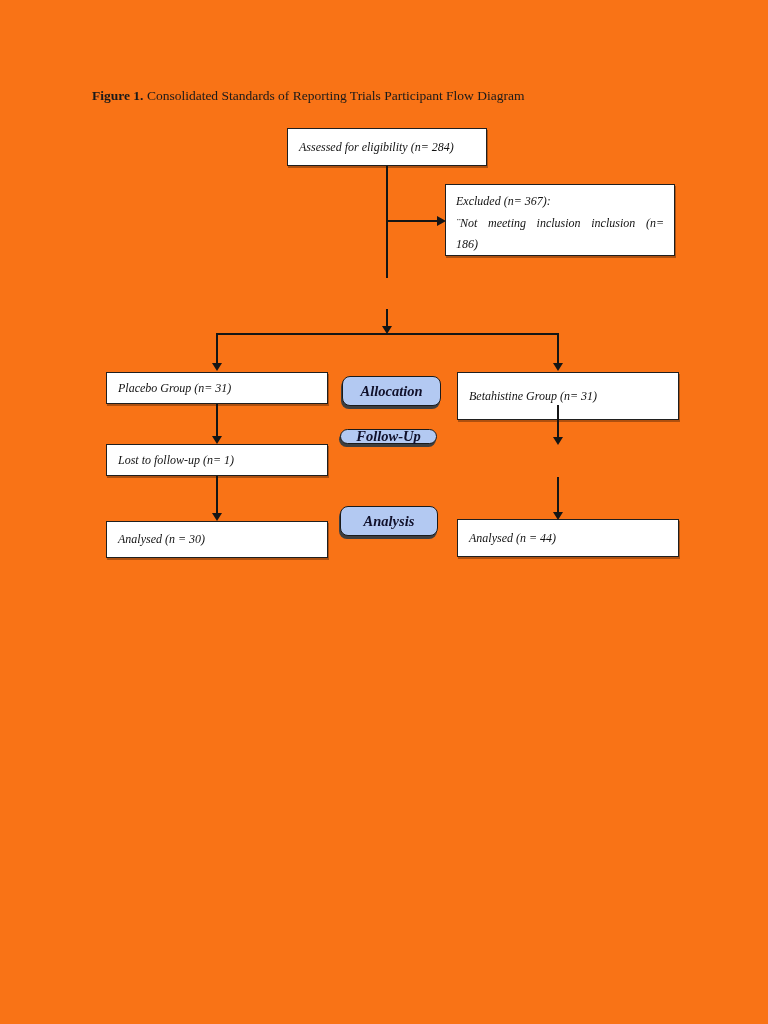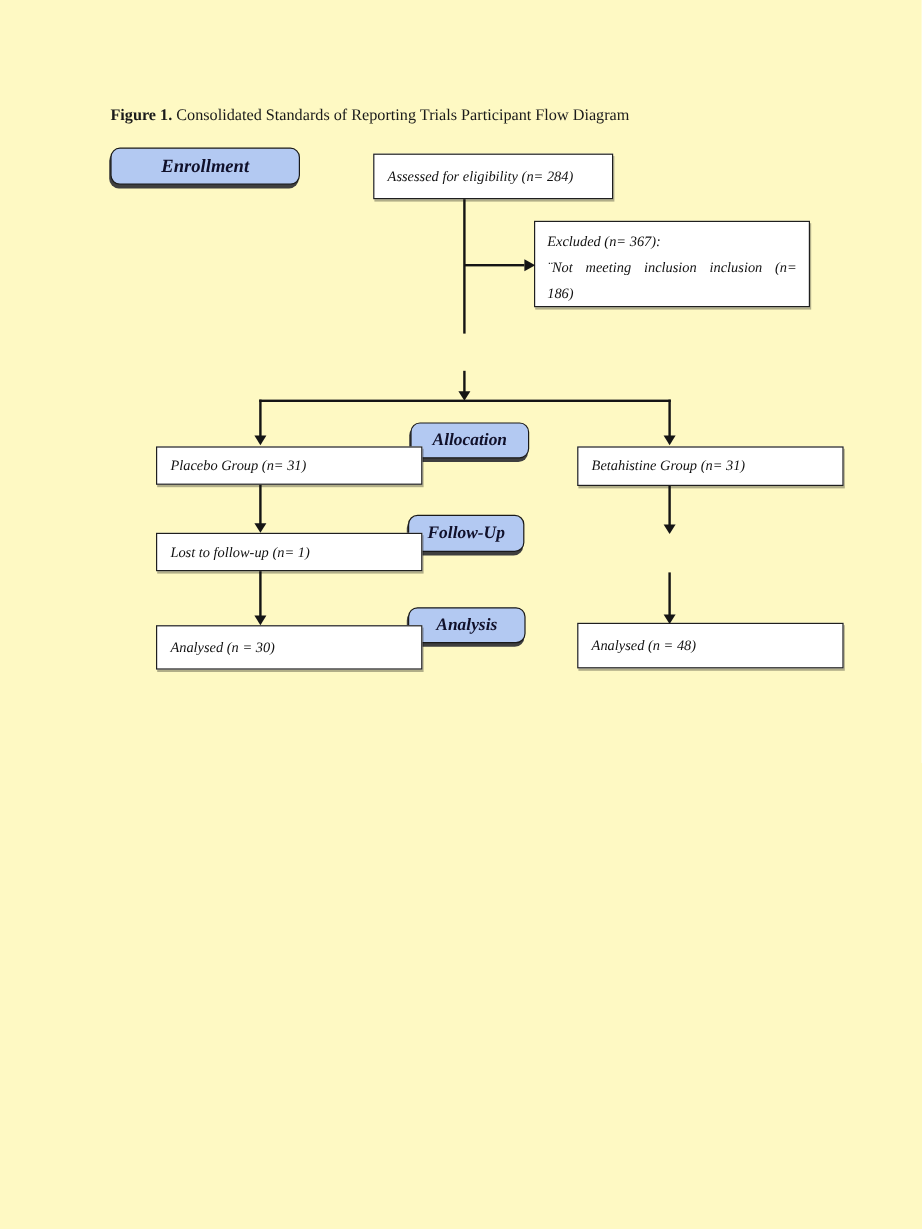--- a/index.html
+++ b/index.html
@@ -1,31 +1,31 @@
 <!DOCTYPE html>
 <html><head>
 <meta charset="utf-8">
 <style>
   html, body { margin: 0; padding: 0; }
   body {
     width: 768px; height: 1024px; background: #ffffff;
     font-family: "Liberation Serif", "DejaVu Serif", serif;
   }
-  .page { position: relative; width: 768px; height: 1024px; background: #fef9c3; overflow: hidden; }
+  .page { position: relative; width: 768px; height: 1024px; background: #f97316; overflow: hidden; }
 
   .caption { position: absolute; left: 92px; top: 88px; font-size: 13.5px; color: #1a1a1a; white-space: nowrap; }
   .caption .cap-label { font-weight: bold; }
 
   .fbox {
     position: absolute; box-sizing: border-box; background: #ffffff;
     border: 1.5px solid #1f1f1f; box-shadow: 1px 2px 0 rgba(0,0,0,0.30);
     font-style: italic; font-size: 12px; color: #121212;
     display: flex; align-items: center;
   }
-  .fbox.pad { padding-left: 11px; padding-right: 6px; margin-left: 24px; }
+  .fbox.pad { padding-left: 11px; padding-right: 6px; }
   .fbox.center { justify-content: center; }
 
   .excluded-box {
     position: absolute; box-sizing: border-box; background: #ffffff;
     border: 1.5px solid #1f1f1f; box-shadow: 1px 2px 0 rgba(0,0,0,0.30);
     font-style: italic; font-size: 12px; color: #121212;
     padding: 6px 10px 0 10px; line-height: 21.5px;
   }
   .justify { text-align: justify; text-align-last: justify; }
 
@@ -52,60 +52,57 @@
 </style>
 </head>
 <body>
 
 <div class="page">
 
   <div class="caption">
     <span class="cap-label">Figure 1.</span><span> Consolidated Standards of Reporting Trials Participant Flow Diagram</span>
   </div>
 
-  <div class="badge lg" style="left:92px; top:123px; width:158px; height:31px;">
-    <span>Enrollment</span>
-  </div>
-  <div class="badge" style="left:342px; top:352px; width:99px; height:30px;">
+  <div class="badge" style="left:342px; top:376px; width:99px; height:30px;">
     <span>Allocation</span>
   </div>
-  <div class="badge" style="left:340px; top:429px; width:97px; height:31px;">
+  <div class="badge" style="left:340px; top:429px; width:97px; height:15px;">
     <span>Follow-Up</span>
   </div>
   <div class="badge" style="left:340px; top:506px; width:98px; height:30px;">
     <span>Analysis</span>
   </div>
 
   <div class="fbox pad" style="left:287px; top:128px; width:200px; height:38px;">
     <span>Assessed for eligibility (n= 284)</span>
   </div>
 
   <div class="excluded-box" style="left:445px; top:184px; width:230px; height:72px;">
     <div>Excluded (n= 367):</div>
     <div class="justify">¨Not meeting inclusion inclusion (n=</div>
     <div>186)</div>
   </div>
 
 
   <div class="fbox pad" style="left:106px; top:372px; width:222px; height:32px;">
     <span>Placebo Group (n= 31)</span>
   </div>
-  <div class="fbox pad" style="left:457px; top:372px; width:222px; height:33px;text-align:right;">
+  <div class="fbox pad" style="left:457px; top:372px; width:222px; height:48px;text-align:right;">
     <span>Betahistine Group (n= 31)</span>
   </div>
 
   <div class="fbox pad" style="left:106px; top:444px; width:222px; height:32px;">
     <span>Lost to follow-up (n= 1)</span>
   </div>
 
   <div class="fbox pad" style="left:106px; top:521px; width:222px; height:37px;">
     <span>Analysed (n = 30)</span>
   </div>
   <div class="fbox pad" style="left:457px; top:519px; width:222px; height:38px;">
-    <span>Analysed (n = 48)</span>
+    <span>Analysed (n = 44)</span>
   </div>
 
   <div class="line" style="left:386px; top:166px; width:2px; height:112px;"></div>
 
   <div class="line" style="left:387px; top:220px; width:50px; height:2px;"></div>
   <div class="arr-right" style="left:437px; top:216px;"></div>
 
   <div class="line" style="left:386px; top:309px; width:2px; height:18px;"></div>
   <div class="arr-down" style="left:382px; top:326px;"></div>
 

